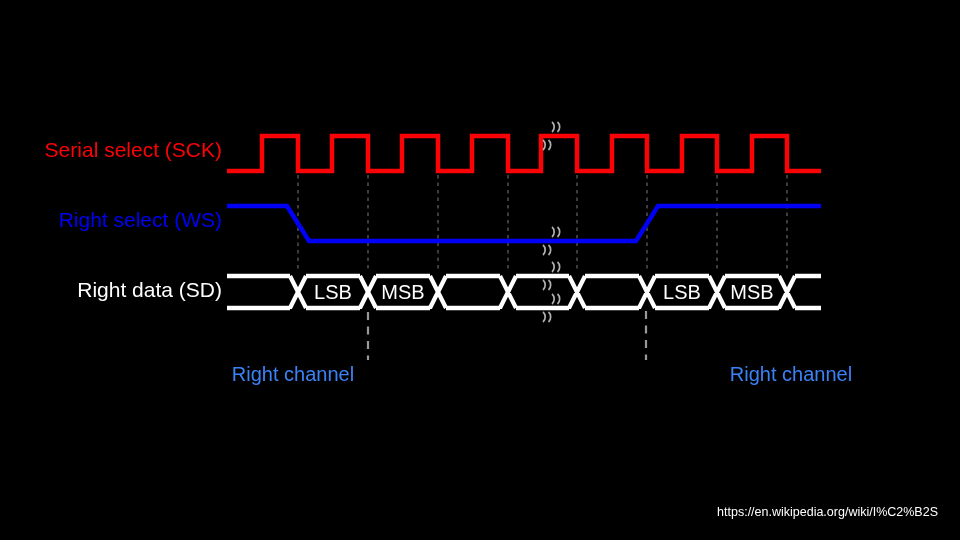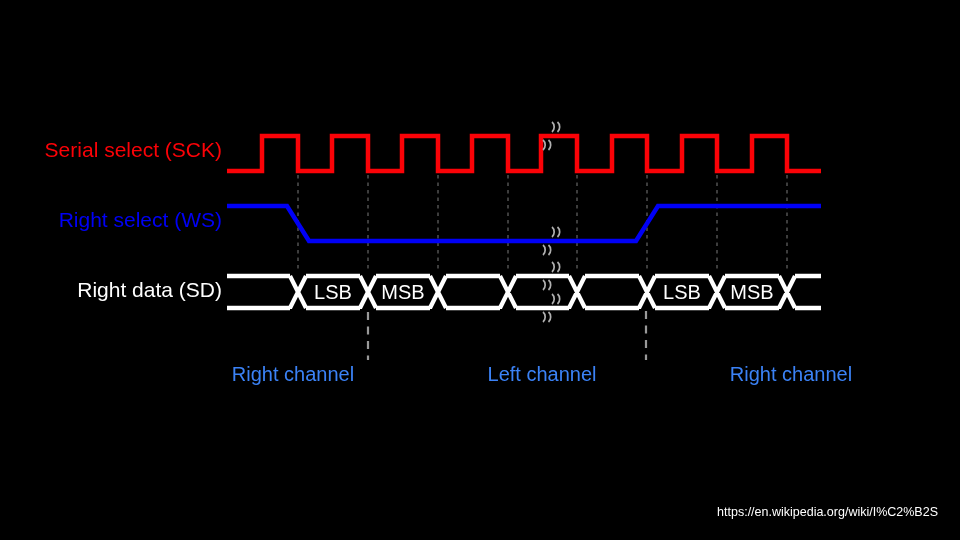--- a/index.html
+++ b/index.html
@@ -103,18 +103,17 @@
   <div class="sig-label lbl-sck"><span>Serial select (SCK)</span></div>
   <div class="sig-label lbl-ws"><span>Right select (WS)</span></div>
   <div class="sig-label lbl-sd"><span>Right data (SD)</span></div>
 
   <div class="bit-label" style="left:333px">LSB</div>
   <div class="bit-label" style="left:403px">MSB</div>
   <div class="bit-label" style="left:682px">LSB</div>
   <div class="bit-label" style="left:752px">MSB</div>
 
   <div class="chan-label" style="left:293px">Right channel</div>
-  <div class="chan-label" style="left:542px">Left channel</div>
   <div class="chan-label" style="left:791px">Right channel</div>
 
   <div class="source-url">https://en.wikipedia.org/wiki/I%C2%B2S</div>
 
 </div>
 
 </body></html>

